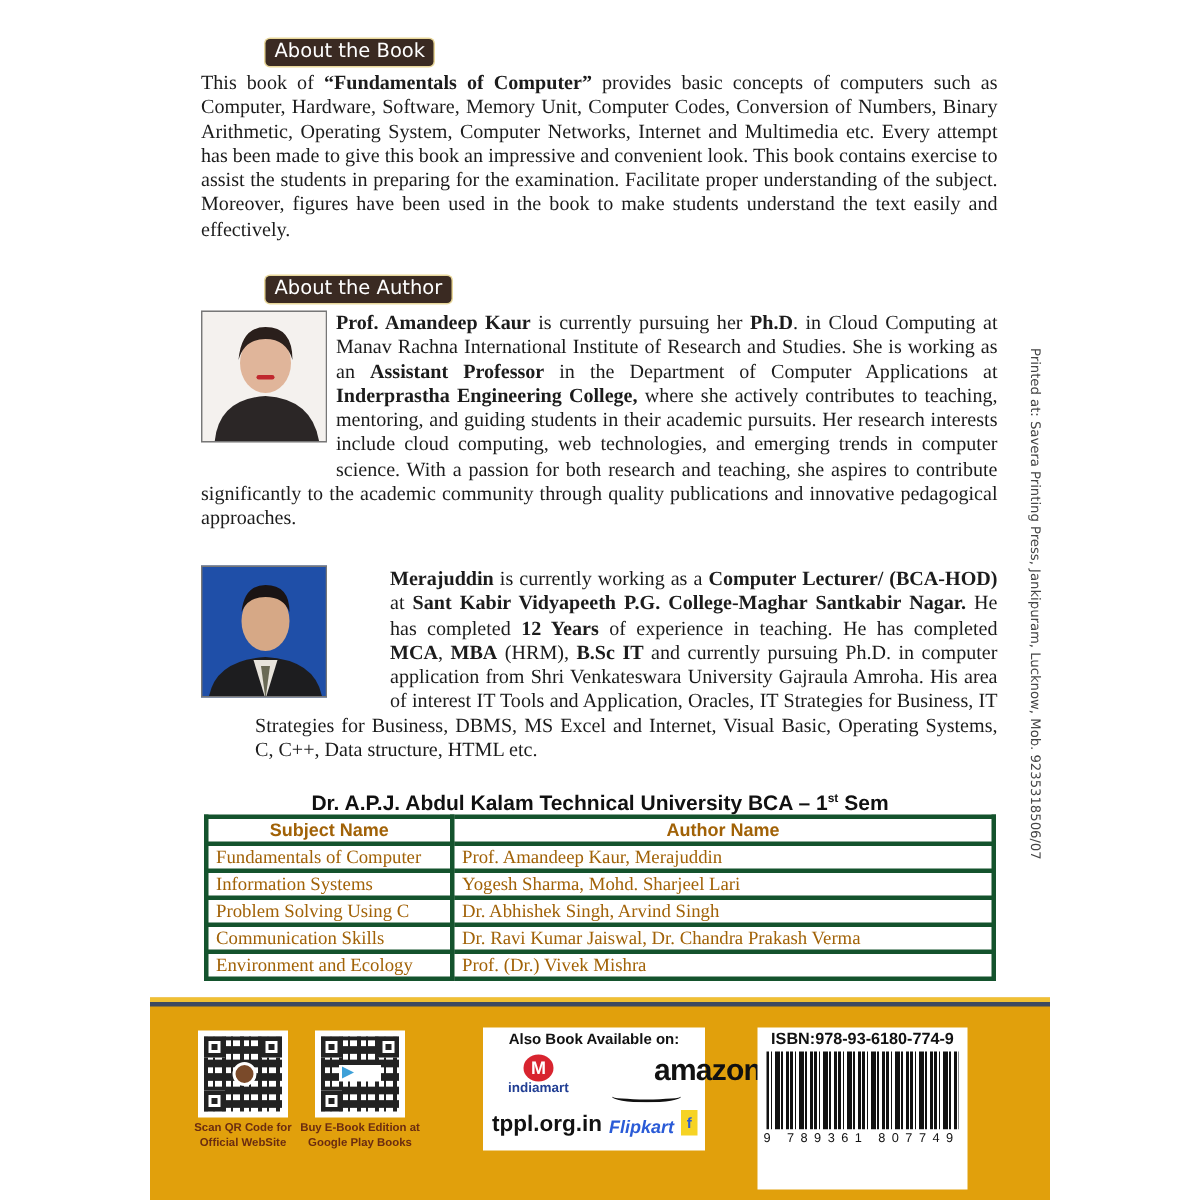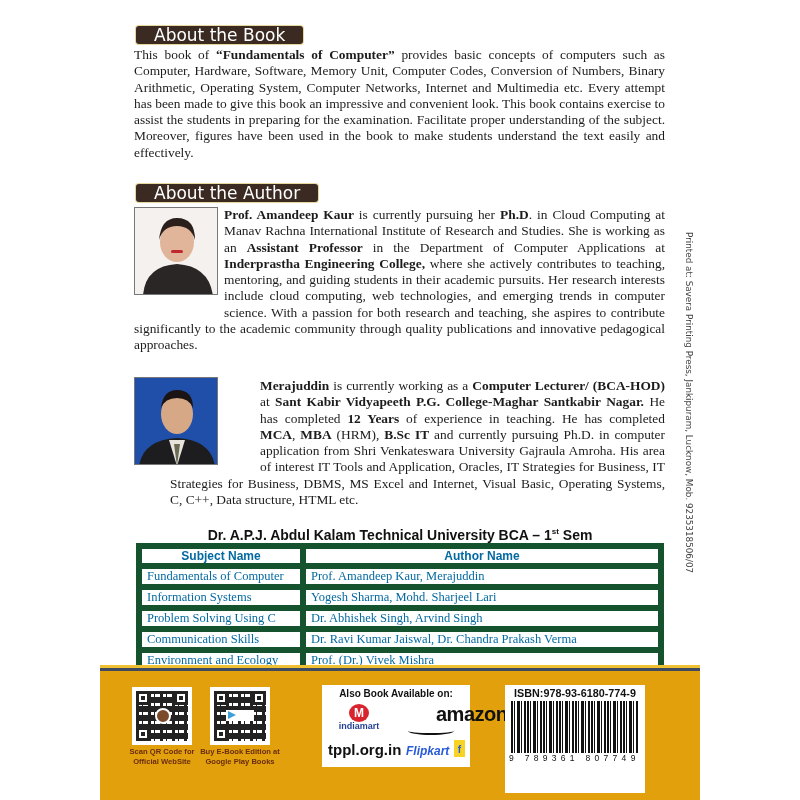--- a/index.html
+++ b/index.html
@@ -3,22 +3,22 @@
 <meta charset="utf-8">
 <style>
   * { box-sizing: border-box; margin: 0; padding: 0; }
   html, body { width: 800px; height: 800px; background: #ffffff; overflow: hidden; }
   body { position: relative; font-family: "Liberation Serif", serif; color: #1a1a1a; }
 
   .page { position: absolute; left: 100px; top: 0; width: 600px; height: 800px; background: #ffffff; }
 
   .badge {
     position: absolute; background: #3a2a22; color: #ffffff;
-    font-family: "DejaVu Sans", sans-serif; font-size: 17px; line-height: 18px;
-    padding: 0 18px; border-radius: 3px; box-shadow: 0 0 0 1px #e8d79a;
+    font-family: "DejaVu Sans", sans-serif; font-size: 13px; line-height: 18px;
+    padding: 0 6px; border-radius: 3px; box-shadow: 0 0 0 1px #e8d79a; margin-left: 41px;
   }
   .para {
     position: absolute; font-size: 13.4px; line-height: 16.3px; text-align: justify;
     color: #1c1c1c;
   }
   .para b { font-weight: bold; margin-top: 18px; }
 
   .photo { position: absolute; border: 1px solid #777; overflow: hidden; }
   .photo-f { left: 34px; top: 207px; width: 84px; height: 88px; background: #f2f0ee; }
   .photo-m { left: 34px; top: 377px; width: 84px; height: 88px; background: #1f4fa8; }
@@ -32,22 +32,22 @@
   .table-title {
     position: absolute; left: 0; top: 527px; width: 600px; text-align: center;
     font-family: "Liberation Sans", sans-serif; font-weight: bold; font-size: 14px; color: #111;
   }
   .table-title sup { font-size: 8px; }
   table.subjects {
     position: absolute; left: 36px; top: 543px; width: 528px;
     border-collapse: collapse; font-size: 12.5px;
   }
   table.subjects th, table.subjects td {
-    border: 6px solid #14532d; padding: 0 5px; height: 17.5px; text-align: left; font-weight: normal;
-    color: #0369a1;
+    border: 3px solid #14532d; padding: 0 5px; height: 17.5px; text-align: left; font-weight: normal;
+    color: #a16207;
   }
   table.subjects th { font-family: "Liberation Sans", sans-serif; font-weight: bold; text-align: center; font-size: 12px; }
   table.subjects td:first-child, table.subjects th:first-child { width: 164px; }
 
   .band { position: absolute; left: 100px; top: 665px; width: 600px; height: 135px; background: #e1a00c; }
   .stripe1 { position: absolute; left: 0; top: 0; width: 600px; height: 3px; background: #f0c033; }
   .stripe2 { position: absolute; left: 0; top: 3px; width: 600px; height: 3px; background: #3d4a60; }
 
   .qr-box { position: absolute; top: 22px; width: 60px; height: 58px; background: #fff; padding: 4px; }
   .qr-pattern {

